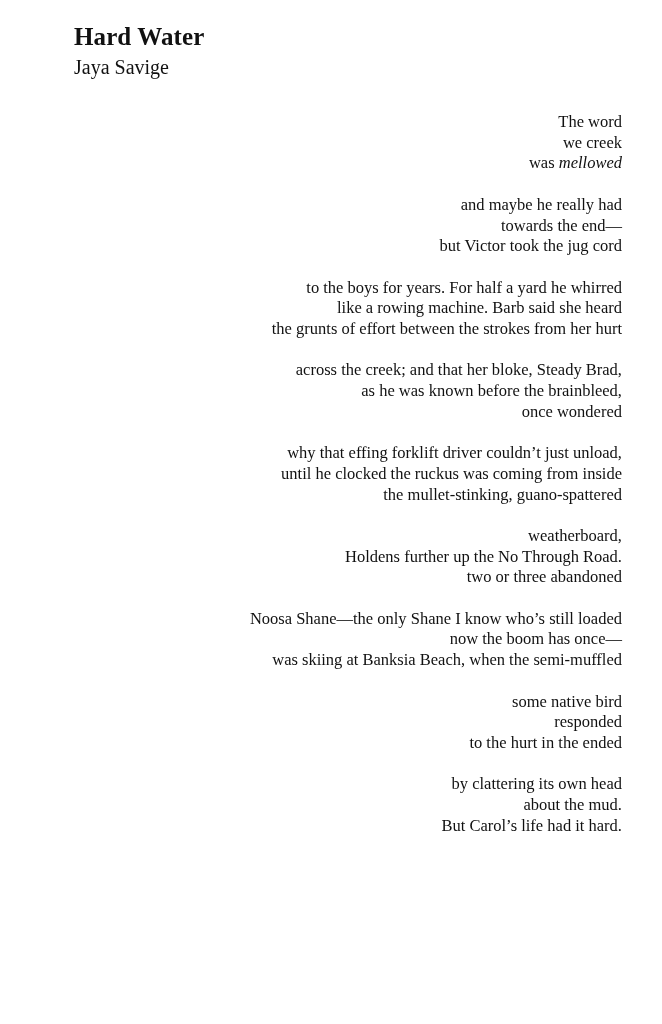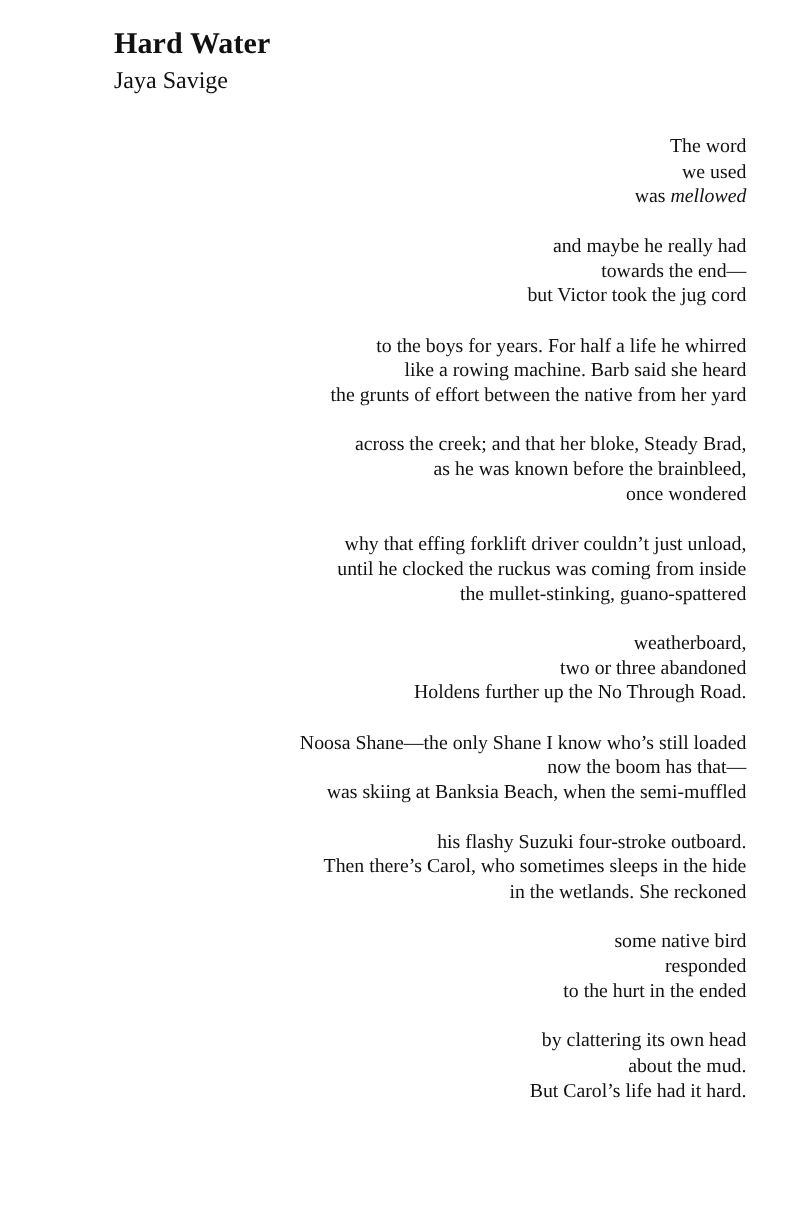--- a/index.html
+++ b/index.html
@@ -9,21 +9,21 @@
   }
   body {
     width: 662px;
     height: 1024px;
     overflow: hidden;
     font-family: "Liberation Serif", "DejaVu Serif", serif;
     color: #111111;
     -webkit-font-smoothing: antialiased;
   }
   .page {
-    padding: 22px 40px 0 95px;
+    padding: 22px 40px 0 74px;
     box-sizing: border-box;
   }
   .poem-title {
     font-size: 25px;
     font-weight: 700;
     margin: 0;
     line-height: 1.2;
     letter-spacing: 0.1px;
   }
   .poem-author {
@@ -53,57 +53,52 @@
 </style>
 </head>
 <body>
 
 <div class="page">
   <h1 class="poem-title">Hard Water</h1>
   <p class="poem-author">Jaya Savige</p>
   <div class="poem-body">
       <div class="stanza">
         <div class="line"><span>The word</span></div>
-        <div class="line"><span>we used</span></div>
+        <div class="line"><span>we creek</span></div>
         <div class="line"><span>was </span><em>mellowed</em></div>
       </div>
       <div class="stanza">
         <div class="line"><span>and maybe he really had</span></div>
         <div class="line"><span>towards the end—</span></div>
         <div class="line"><span>but Victor took the jug cord</span></div>
       </div>
       <div class="stanza">
-        <div class="line"><span>to the boys for years. For half a life he whirred</span></div>
+        <div class="line"><span>to the boys for years. For half a yard he whirred</span></div>
         <div class="line"><span>like a rowing machine. Barb said she heard</span></div>
-        <div class="line"><span>the grunts of effort between the native from her yard</span></div>
+        <div class="line"><span>the grunts of effort between the strokes from her hurt</span></div>
       </div>
       <div class="stanza">
         <div class="line"><span>across the creek; and that her bloke, Steady Brad,</span></div>
         <div class="line"><span>as he was known before the brainbleed,</span></div>
         <div class="line"><span>once wondered</span></div>
       </div>
       <div class="stanza">
         <div class="line"><span>why that effing forklift driver couldn’t just unload,</span></div>
         <div class="line"><span>until he clocked the ruckus was coming from inside</span></div>
         <div class="line"><span>the mullet-stinking, guano-spattered</span></div>
       </div>
       <div class="stanza">
         <div class="line"><span>weatherboard,</span></div>
+        <div class="line"><span>Holdens further up the No Through Road.</span></div>
         <div class="line"><span>two or three abandoned</span></div>
-        <div class="line"><span>Holdens further up the No Through Road.</span></div>
       </div>
       <div class="stanza">
         <div class="line"><span>Noosa Shane—the only Shane I know who’s still loaded</span></div>
-        <div class="line"><span>now the boom has that—</span></div>
+        <div class="line"><span>now the boom has once—</span></div>
         <div class="line"><span>was skiing at Banksia Beach, when the semi-muffled</span></div>
-      </div>
-      <div class="stanza">
-        <div class="line"><span>his flashy Suzuki four-stroke outboard.</span></div>
-        <div class="line"><span>Then there’s Carol, who sometimes sleeps in the hide</span></div>
-        <div class="line"><span>in the wetlands. She reckoned</span></div>
       </div>
       <div class="stanza">
         <div class="line"><span>some native bird</span></div>
         <div class="line"><span>responded</span></div>
         <div class="line"><span>to the hurt in the ended</span></div>
       </div>
       <div class="stanza">
         <div class="line"><span>by clattering its own head</span></div>
         <div class="line"><span>about the mud.</span></div>
         <div class="line"><span>But Carol’s life had it hard.</span></div>

